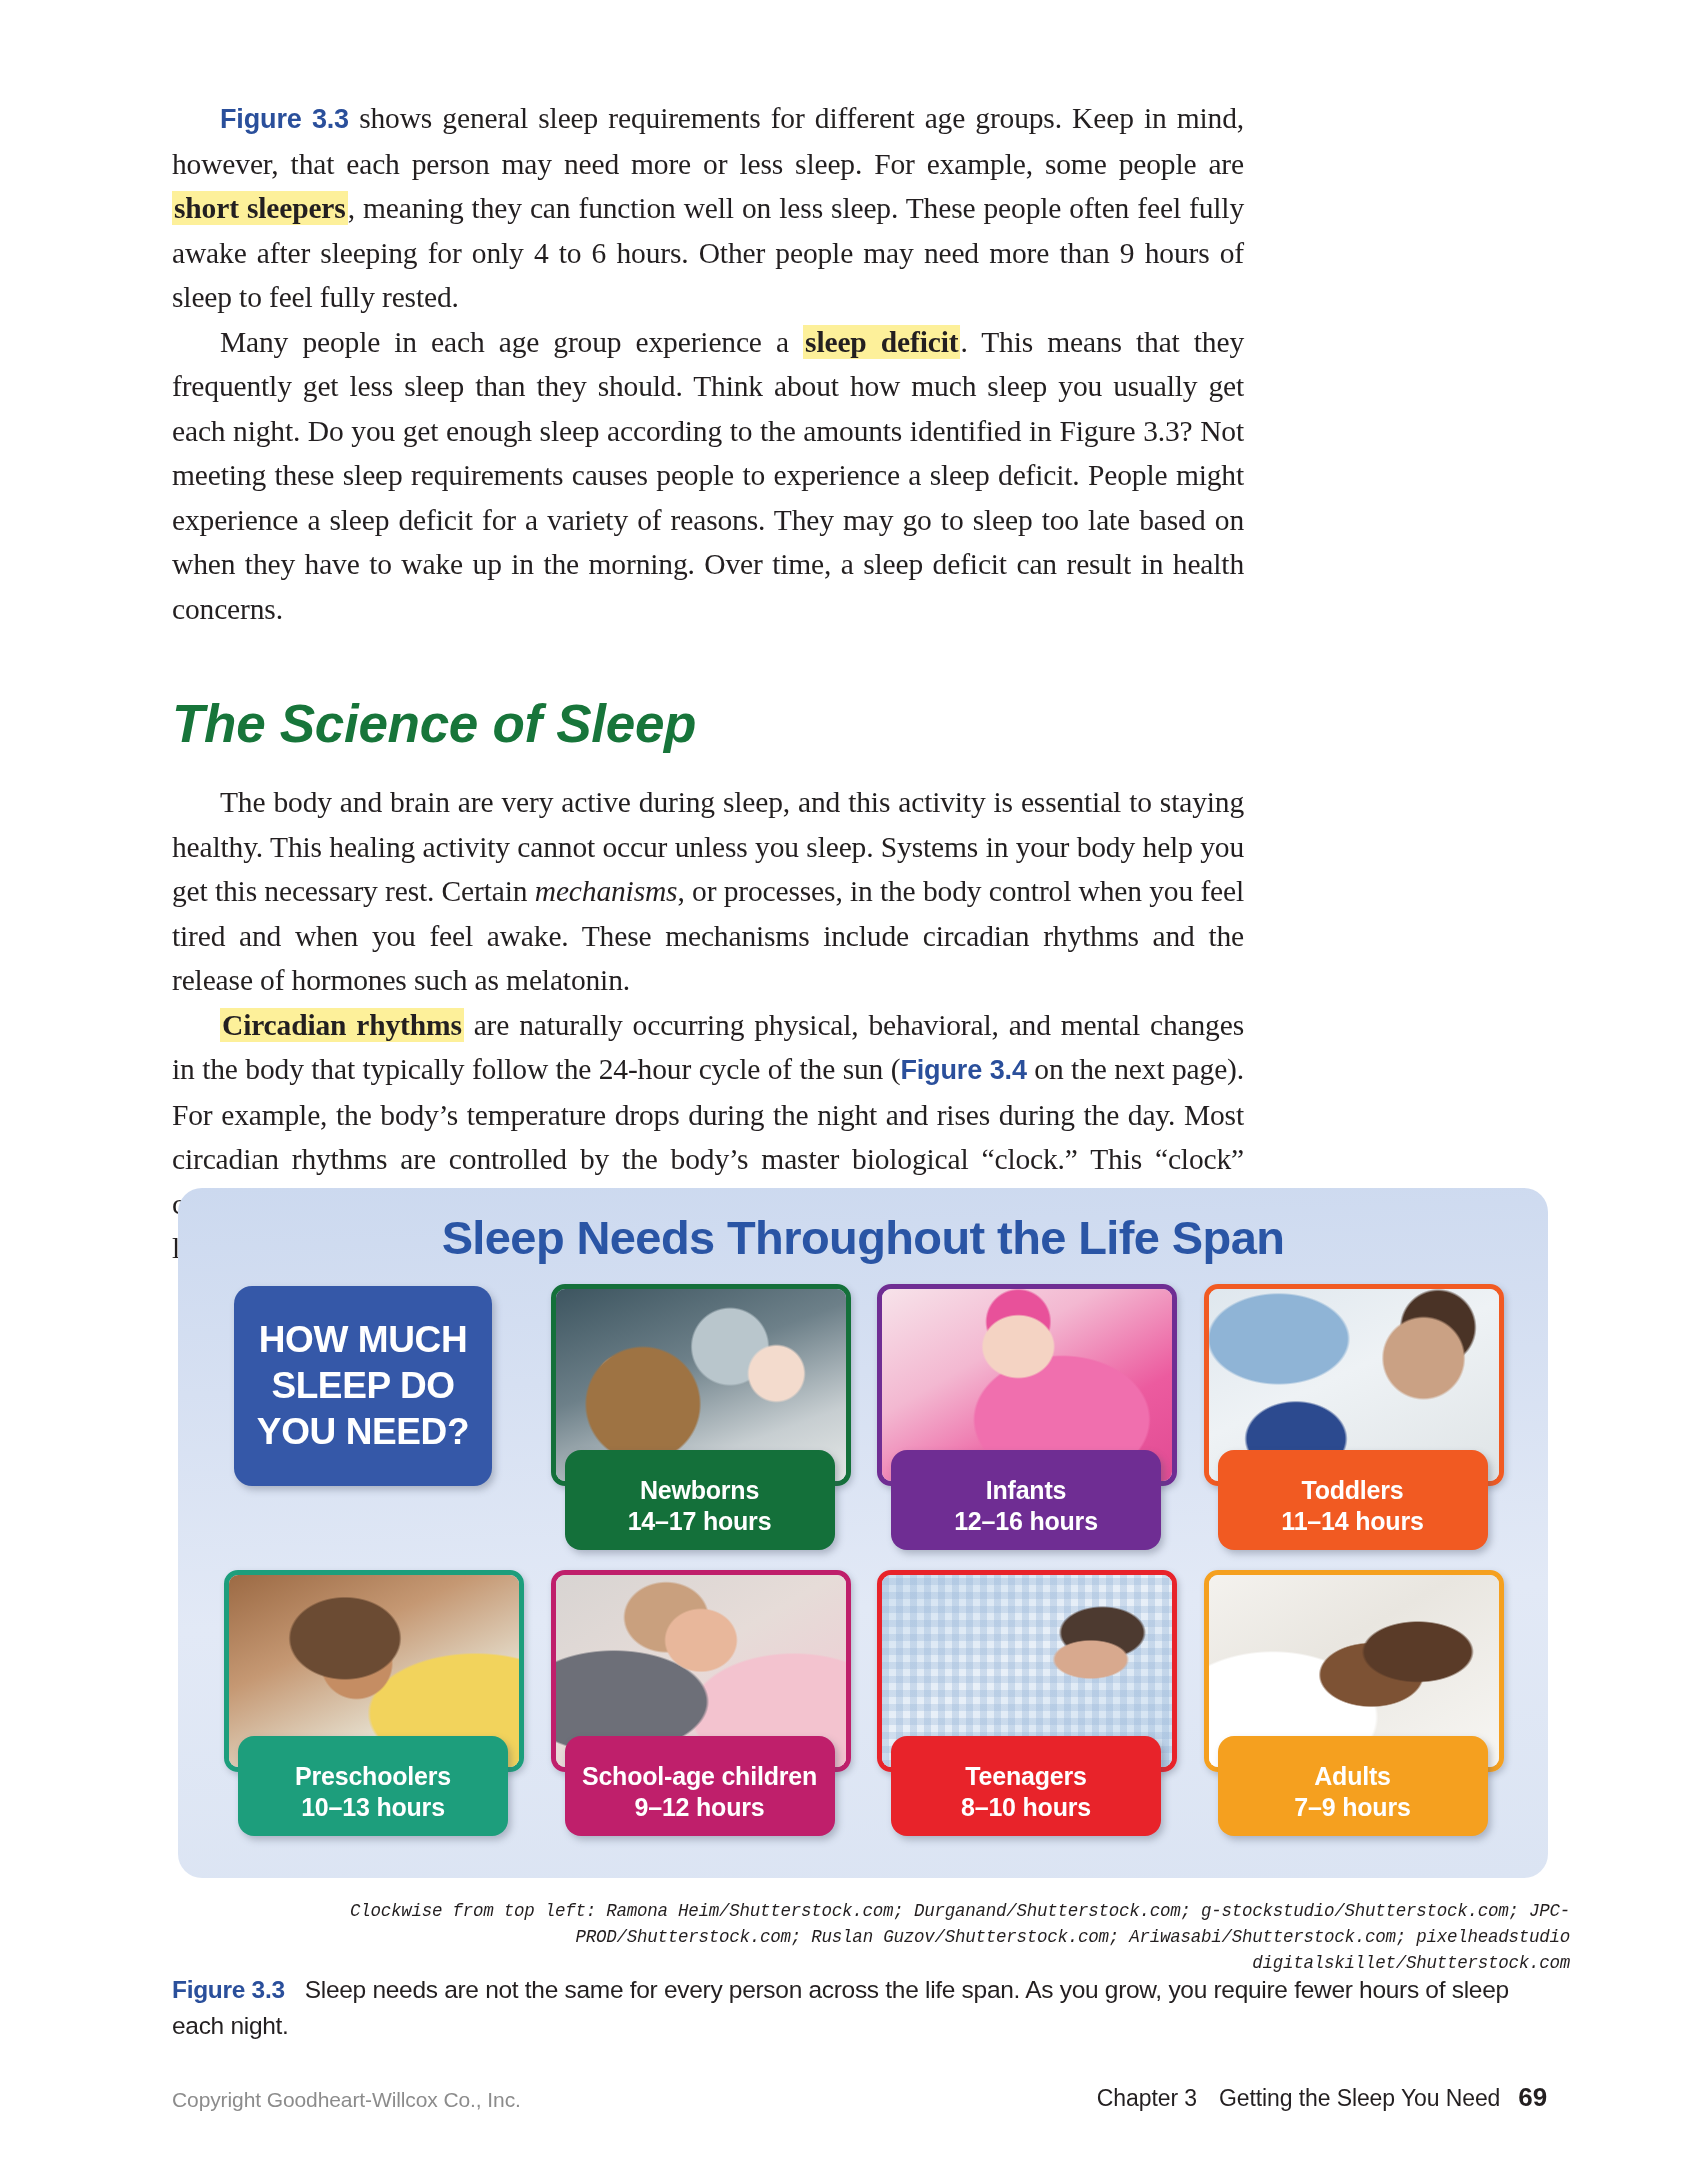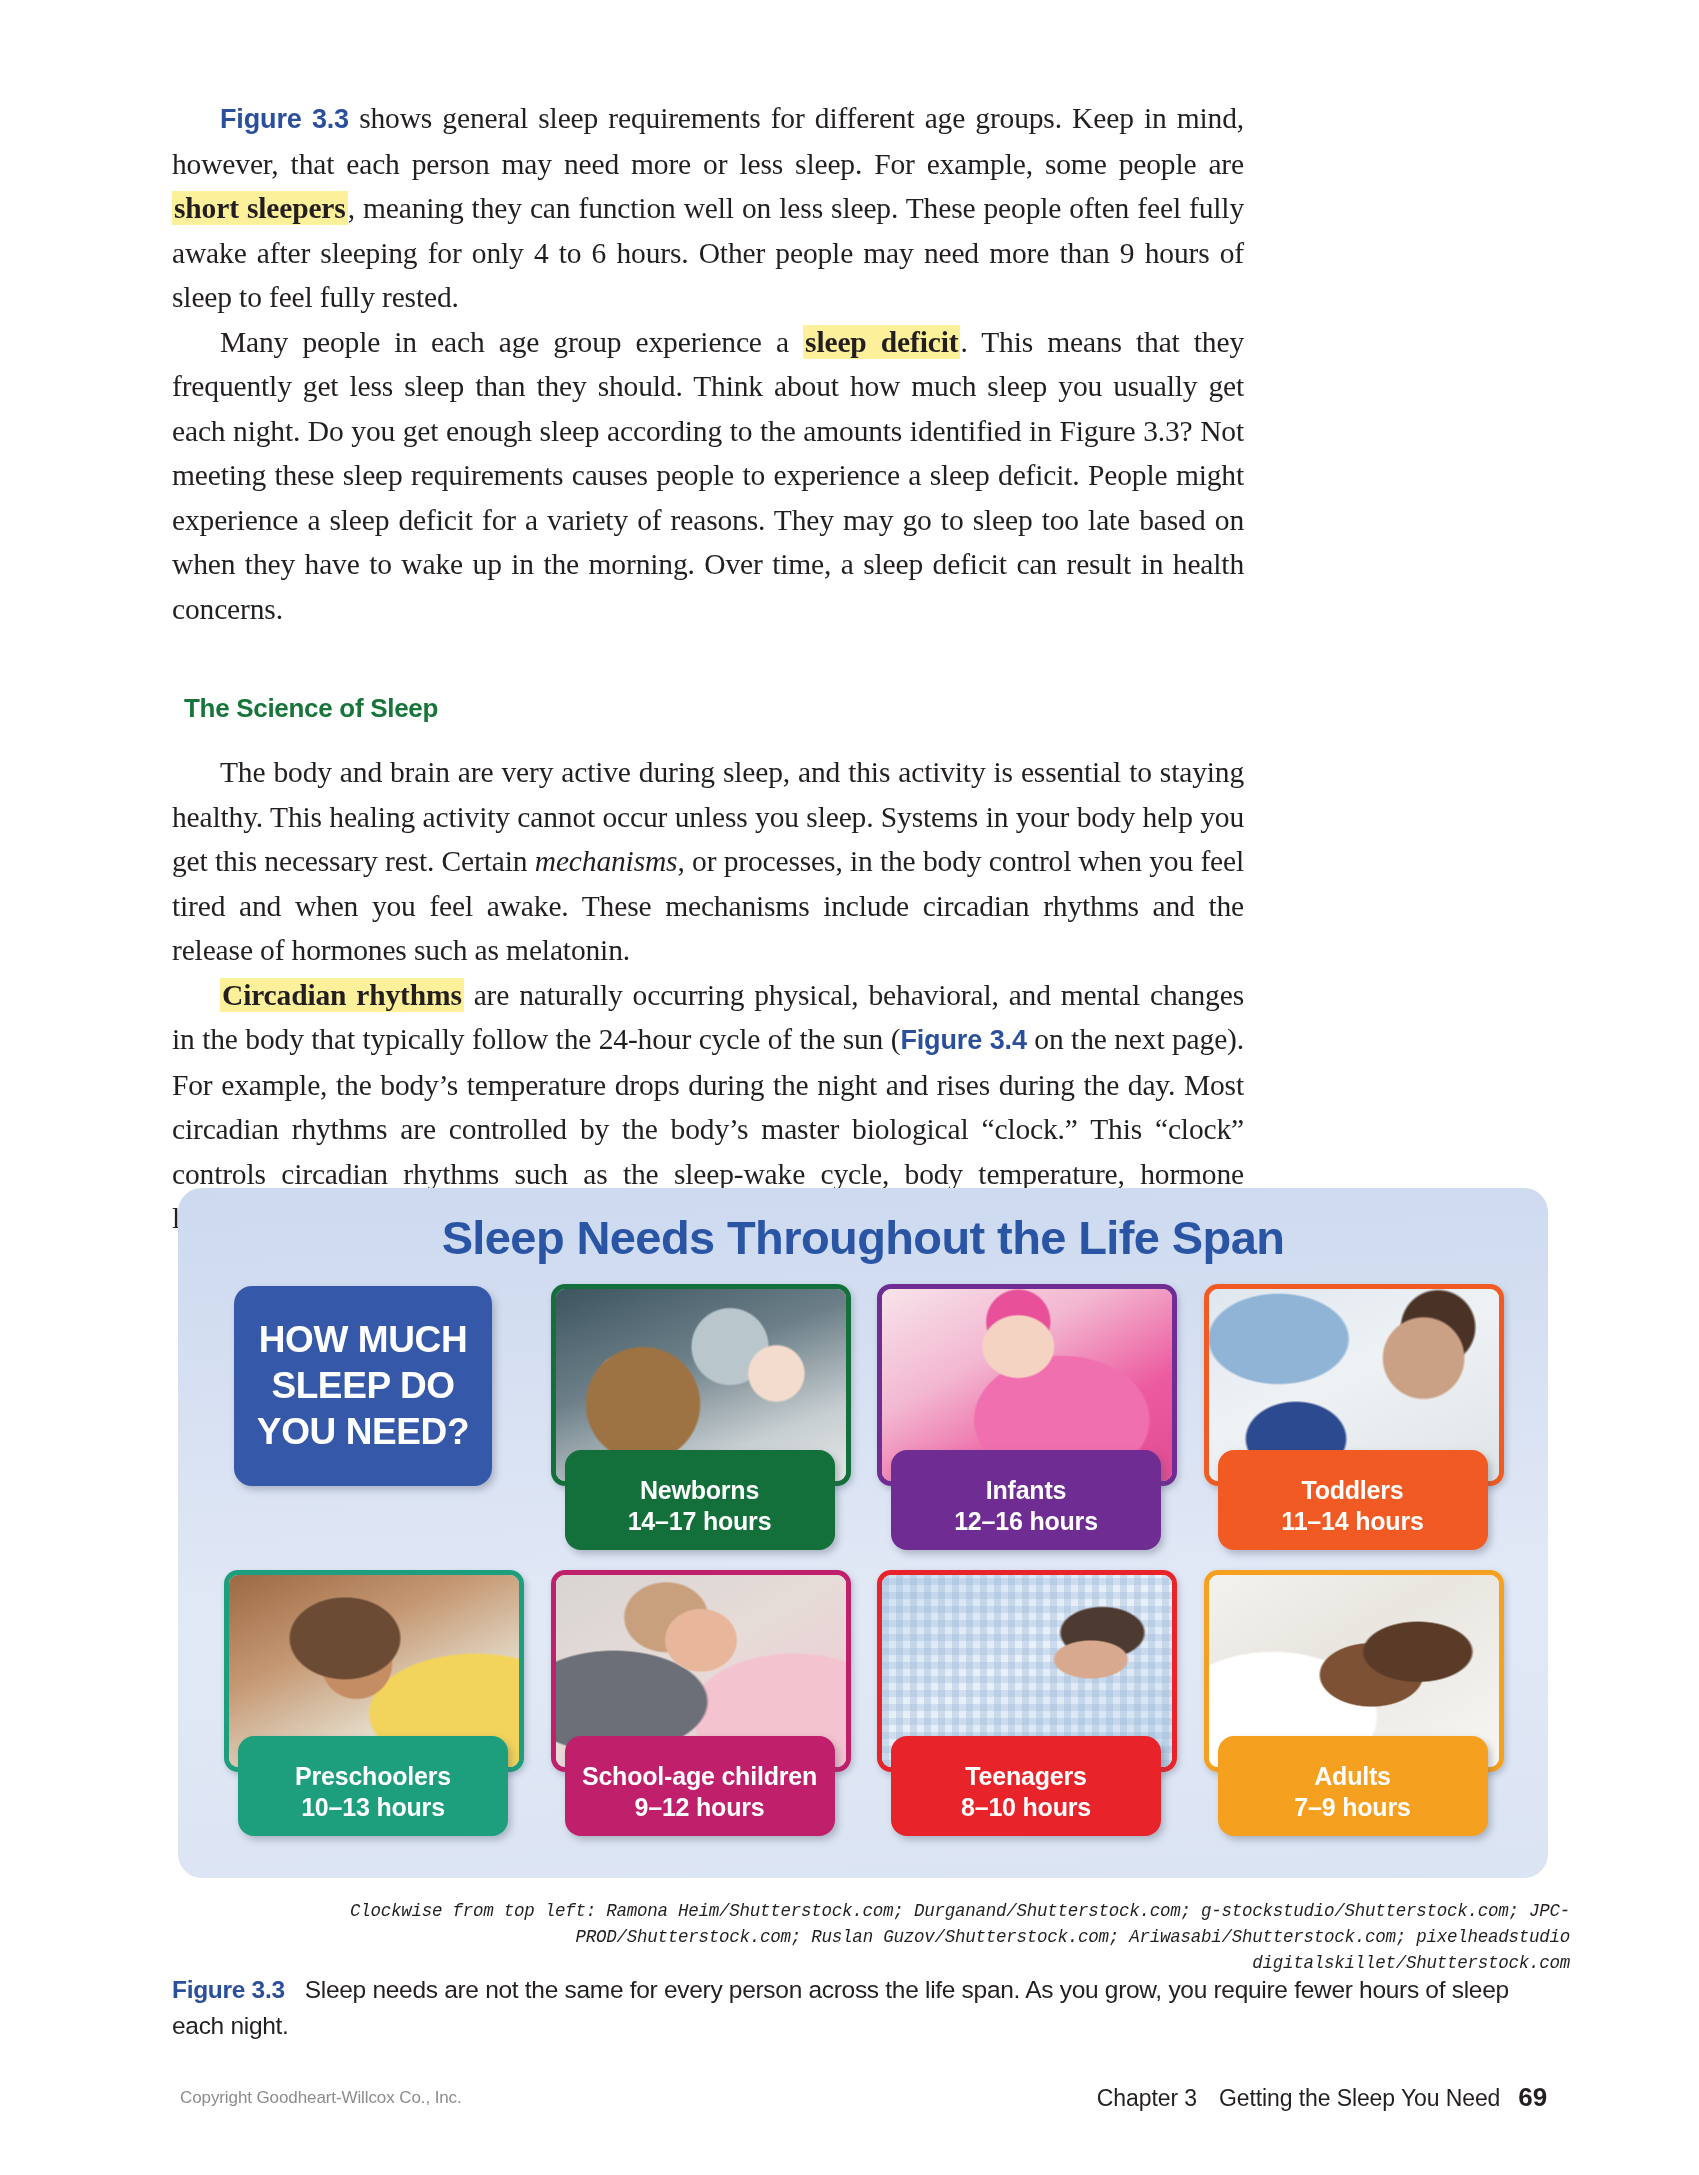--- a/index.html
+++ b/index.html
@@ -29,24 +29,25 @@
     color:#231f20;
     letter-spacing:-0.15px;
   }
   .figref { color:#2a4f9b; font-weight:bold; font-family:"Liberation Sans", sans-serif; font-size:27px; }
   .hl { background:#fdf09a; font-weight:bold; padding:1px 2px; }
   .ital { font-style:italic; }
 
   h2.section {
     font-family:"Liberation Sans", sans-serif;
     font-weight:bold;
-    font-size:26px;
+    font-size:53px;
     color:#17753a;
-    margin:12px;
+    margin:0;
     letter-spacing:-0.3px;
+    font-style:italic;
   }
 
   
   .info-panel {
     position:absolute;
     left:178px; top:1188px;
     width:1370px; height:690px;
     border-radius:24px;
     background:linear-gradient(178deg,#ccd9ef 0%, #d6e0f2 28%, #e2e9f6 60%, #dbe4f3 100%);
   }
@@ -149,23 +150,23 @@
     line-height:36px;
     color:#231f20;
     letter-spacing:-0.3px;
   }
   .fig-caption .lbl {
     color:#2a4f9b; font-weight:bold; margin-right:20px;
   }
 
   .footer-left {
     position:absolute;
-    left:180px; top:2088px;
-    font-family:"Liberation Sans", sans-serif;
-    font-size:17px;
+    left:172px; top:2088px;
+    font-family:"Liberation Sans", sans-serif;
+    font-size:21px;
     color:#8c8c8c;
     letter-spacing:-0.1px;
   }
   .footer-right {
     position:absolute;
     right:152px; top:2082px;
     font-family:"Liberation Sans", sans-serif;
     font-size:23px;
     color:#231f20;
     letter-spacing:-0.1px;

